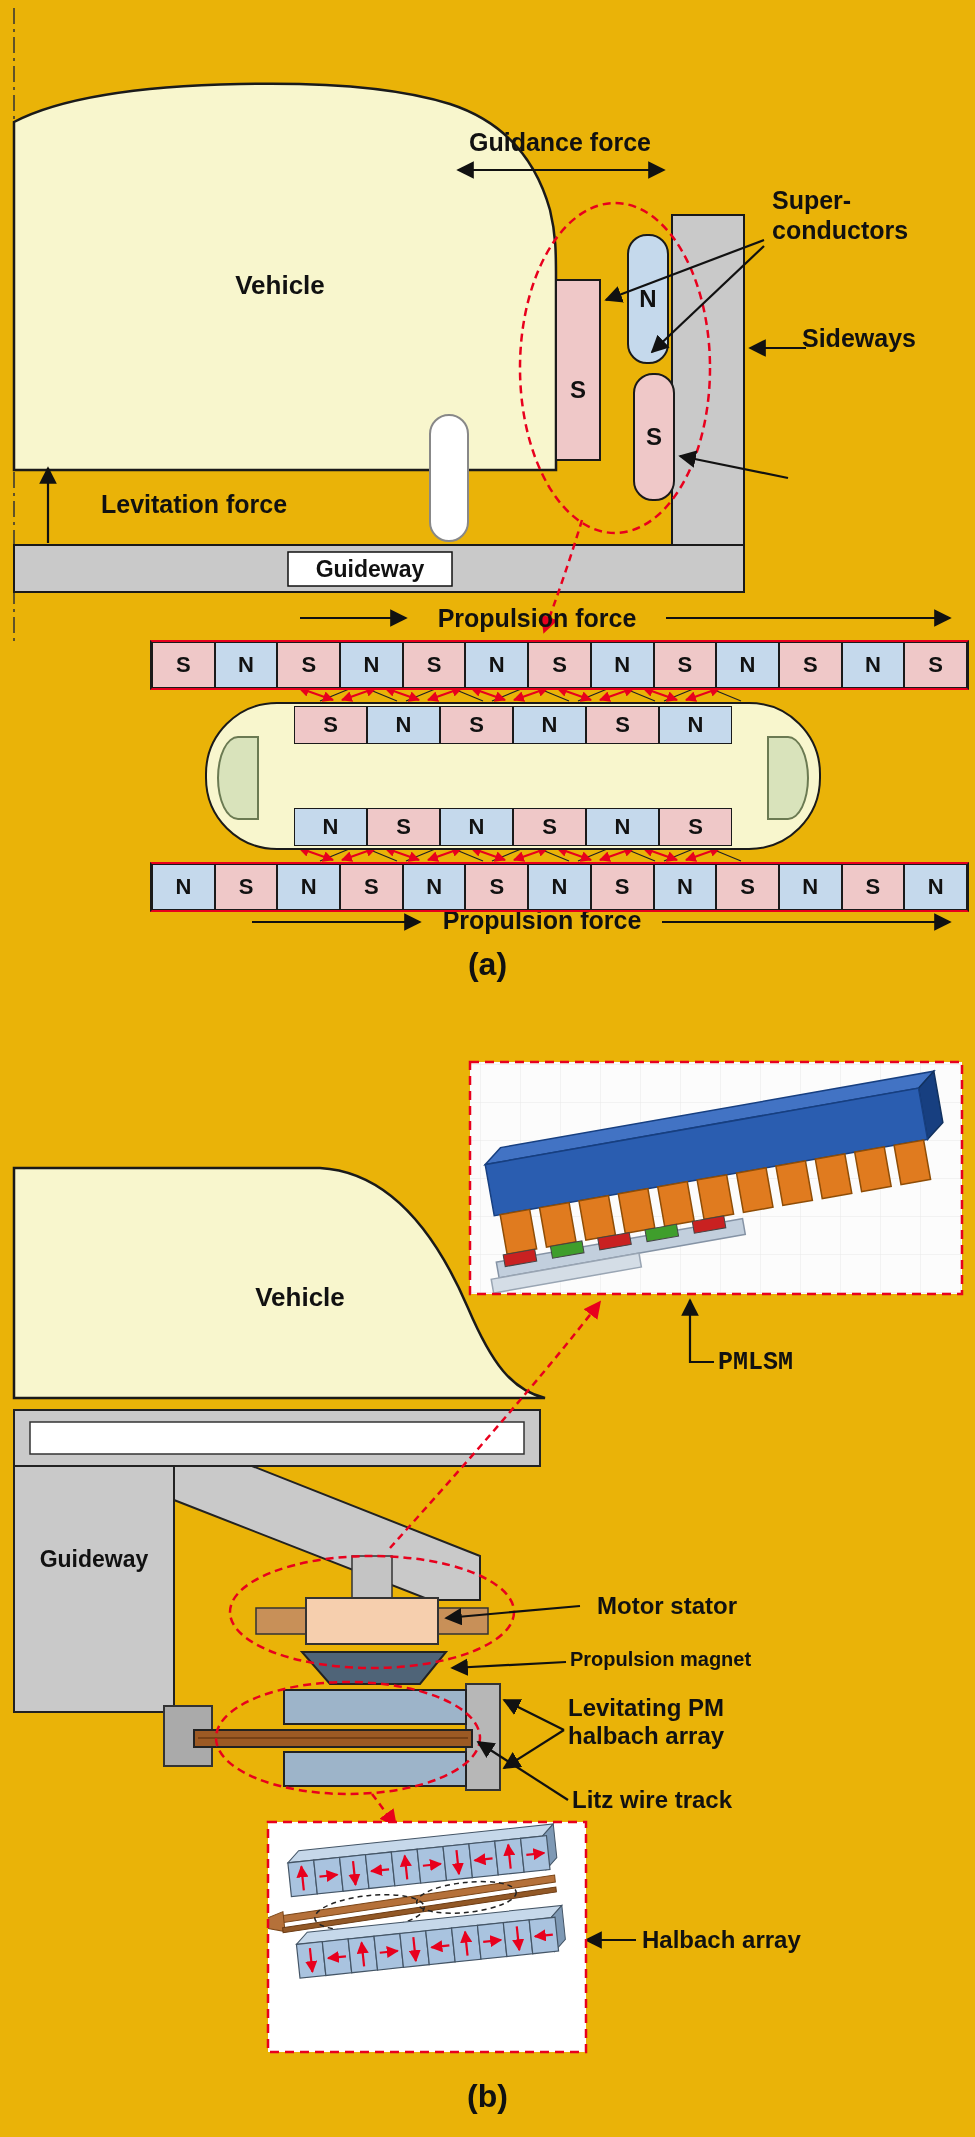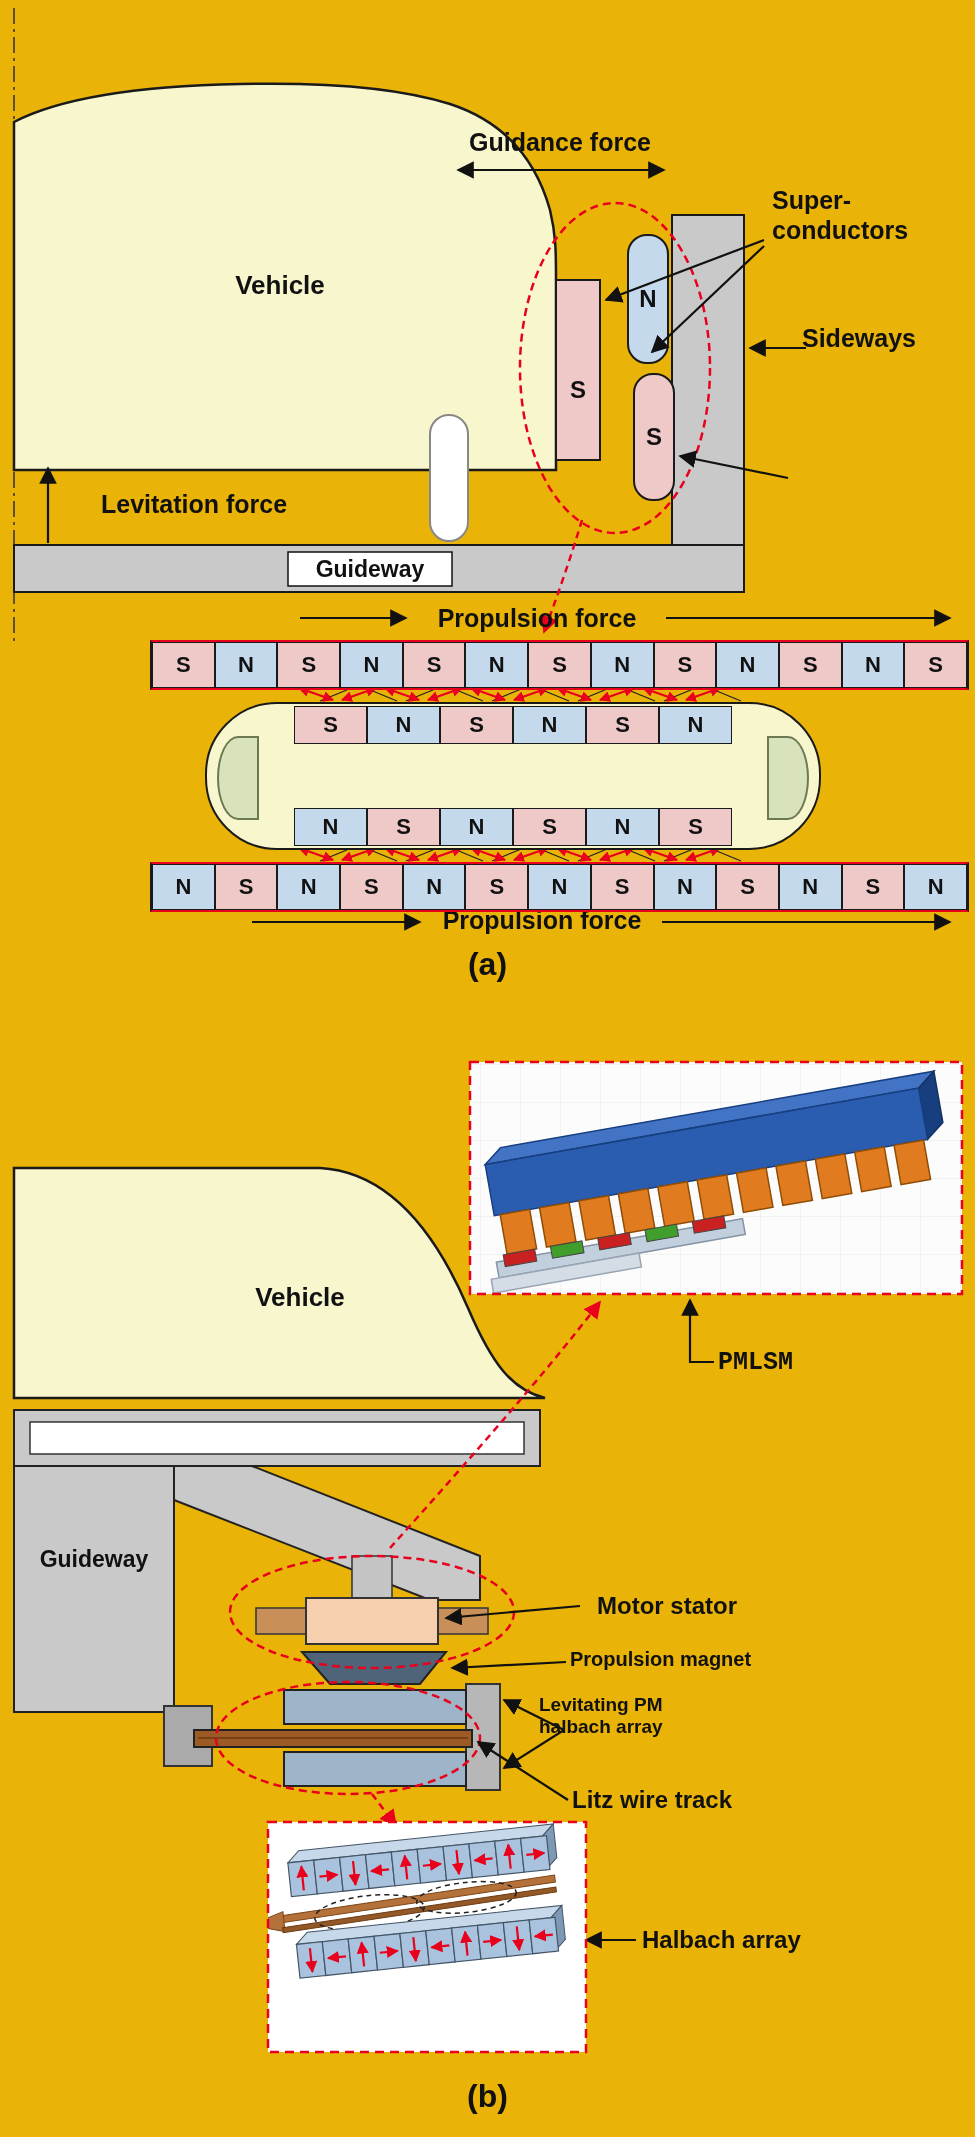--- a/index.html
+++ b/index.html
@@ -318,21 +318,21 @@
       <div class="pole" data-value="N">N</div>
     </div>
 
 <div class="label center cap" style="left:0;top:946px;width:975px;">(a)</div>
 
 <div class="label" style="left:718px;top:1348px;width:180px;font-family:Liberation Mono, monospace;">PMLSM</div>
 <div class="label center" style="left:170px;top:1282px;width:260px;font-size:26px;">Vehicle</div>
 <div class="label center" style="left:16px;top:1546px;width:156px;font-size:23px;">Guideway</div>
 <div class="label" style="left:584px;top:1592px;width:260px;font-size:24px;margin-left:13px;">Motor stator</div>
 <div class="label" style="left:570px;top:1648px;width:290px;font-size:20px;">Propulsion magnet</div>
-<div class="label" style="left:539px;top:1694px;width:290px;font-size:19px;">
+<div class="label" style="left:568px;top:1694px;width:290px;font-size:24px;">
   <div>Levitating PM</div>
   <div>halbach array</div>
 </div>
 <div class="label" style="left:572px;top:1786px;width:280px;font-size:24px;">Litz wire track</div>
 <div class="label" style="left:642px;top:1926px;width:260px;font-size:24px;">Halbach array</div>
 <div class="label center cap" style="left:0;top:2078px;width:975px;">(b)</div>
 
 </div>
 
 </body></html>

